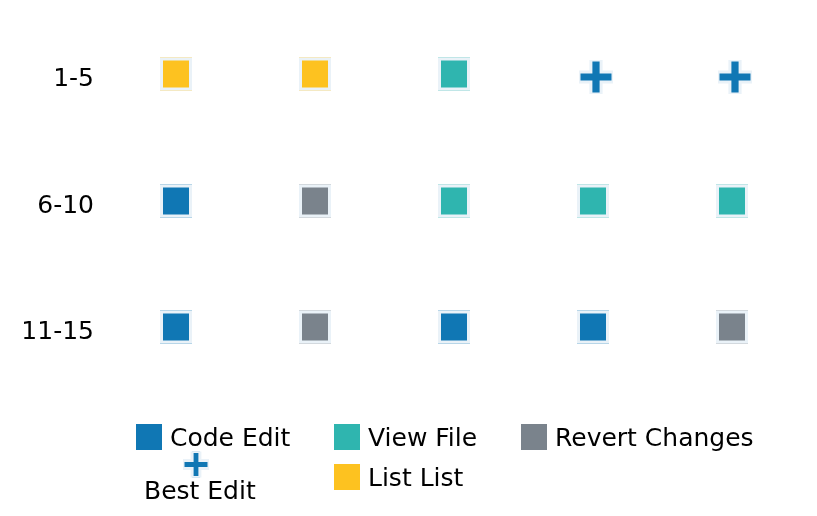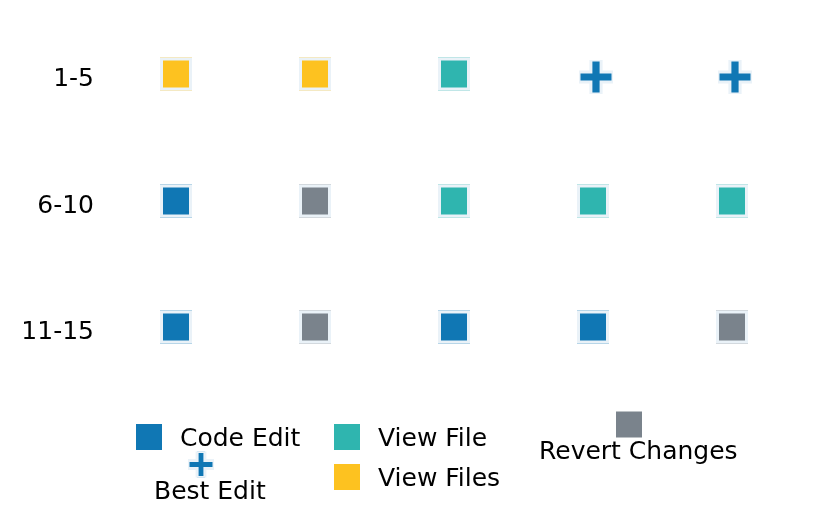--- a/index.html
+++ b/index.html
@@ -74,21 +74,21 @@
     position: relative;
     width: 26px;
     height: 26px;
     flex: 0 0 26px;
   }
   .legend-swatch.sq {
     border-radius: 0;
   }
   .legend-swatch.pl svg { display: block; }
   .legend-text {
-    margin-left: 18px;
+    margin-left: 8px;
     font-size: 25px;
     color: #000000;
     line-height: 1;
     white-space: nowrap;
   }
 </style>
 </head>
 <body>
 
 <div id="plot">
@@ -122,30 +122,30 @@
     </div>
   <div id="legend">
       <div class="legend-entry" style="left: 136px; top: 437px; transform: translateY(-50%);">
         <span class="legend-swatch sq" style="background: rgb(16, 119, 180);"></span>
         <span class="legend-text">Code Edit</span>
       </div>
       <div class="legend-entry" style="left: 334px; top: 437px; transform: translateY(-50%); align-items: center;">
         <span class="legend-swatch sq" style="background: rgb(47, 181, 175);"></span>
         <span class="legend-text">View File</span>
       </div>
-      <div class="legend-entry" style="left: 521px; top: 437px; transform: translateY(-50%); flex-direction: column;">
+      <div class="legend-entry" style="left: 521px; top: 437px; transform: translateY(-50%);">
         <span class="legend-swatch sq" style="background: rgb(122, 131, 140);"></span>
         <span class="legend-text">Revert Changes</span>
       </div>
       <div class="legend-entry" style="left: 136px; top: 477px; transform: translateY(-50%); flex-direction: column;">
         <span class="legend-swatch pl">
           <svg width="26" height="26" viewBox="0 0 26 26">
             <path d="M9.1 0 H16.9 V9.1 H26 V16.9 H16.9 V26 H9.1 V16.9 H0 V9.1 H9.1 Z" fill="#1077B4" stroke="#EAF2F8" stroke-width="3" stroke-linejoin="miter"></path>
           </svg>
         </span>
         <span class="legend-text">Best Edit</span>
       </div>
       <div class="legend-entry" style="left: 334px; top: 477px; transform: translateY(-50%);">
         <span class="legend-swatch sq" style="background: rgb(253, 194, 32);"></span>
-        <span class="legend-text">View Files</span>
+        <span class="legend-text">List List</span>
       </div>
     </div>
 </div>
 
 </body></html>

